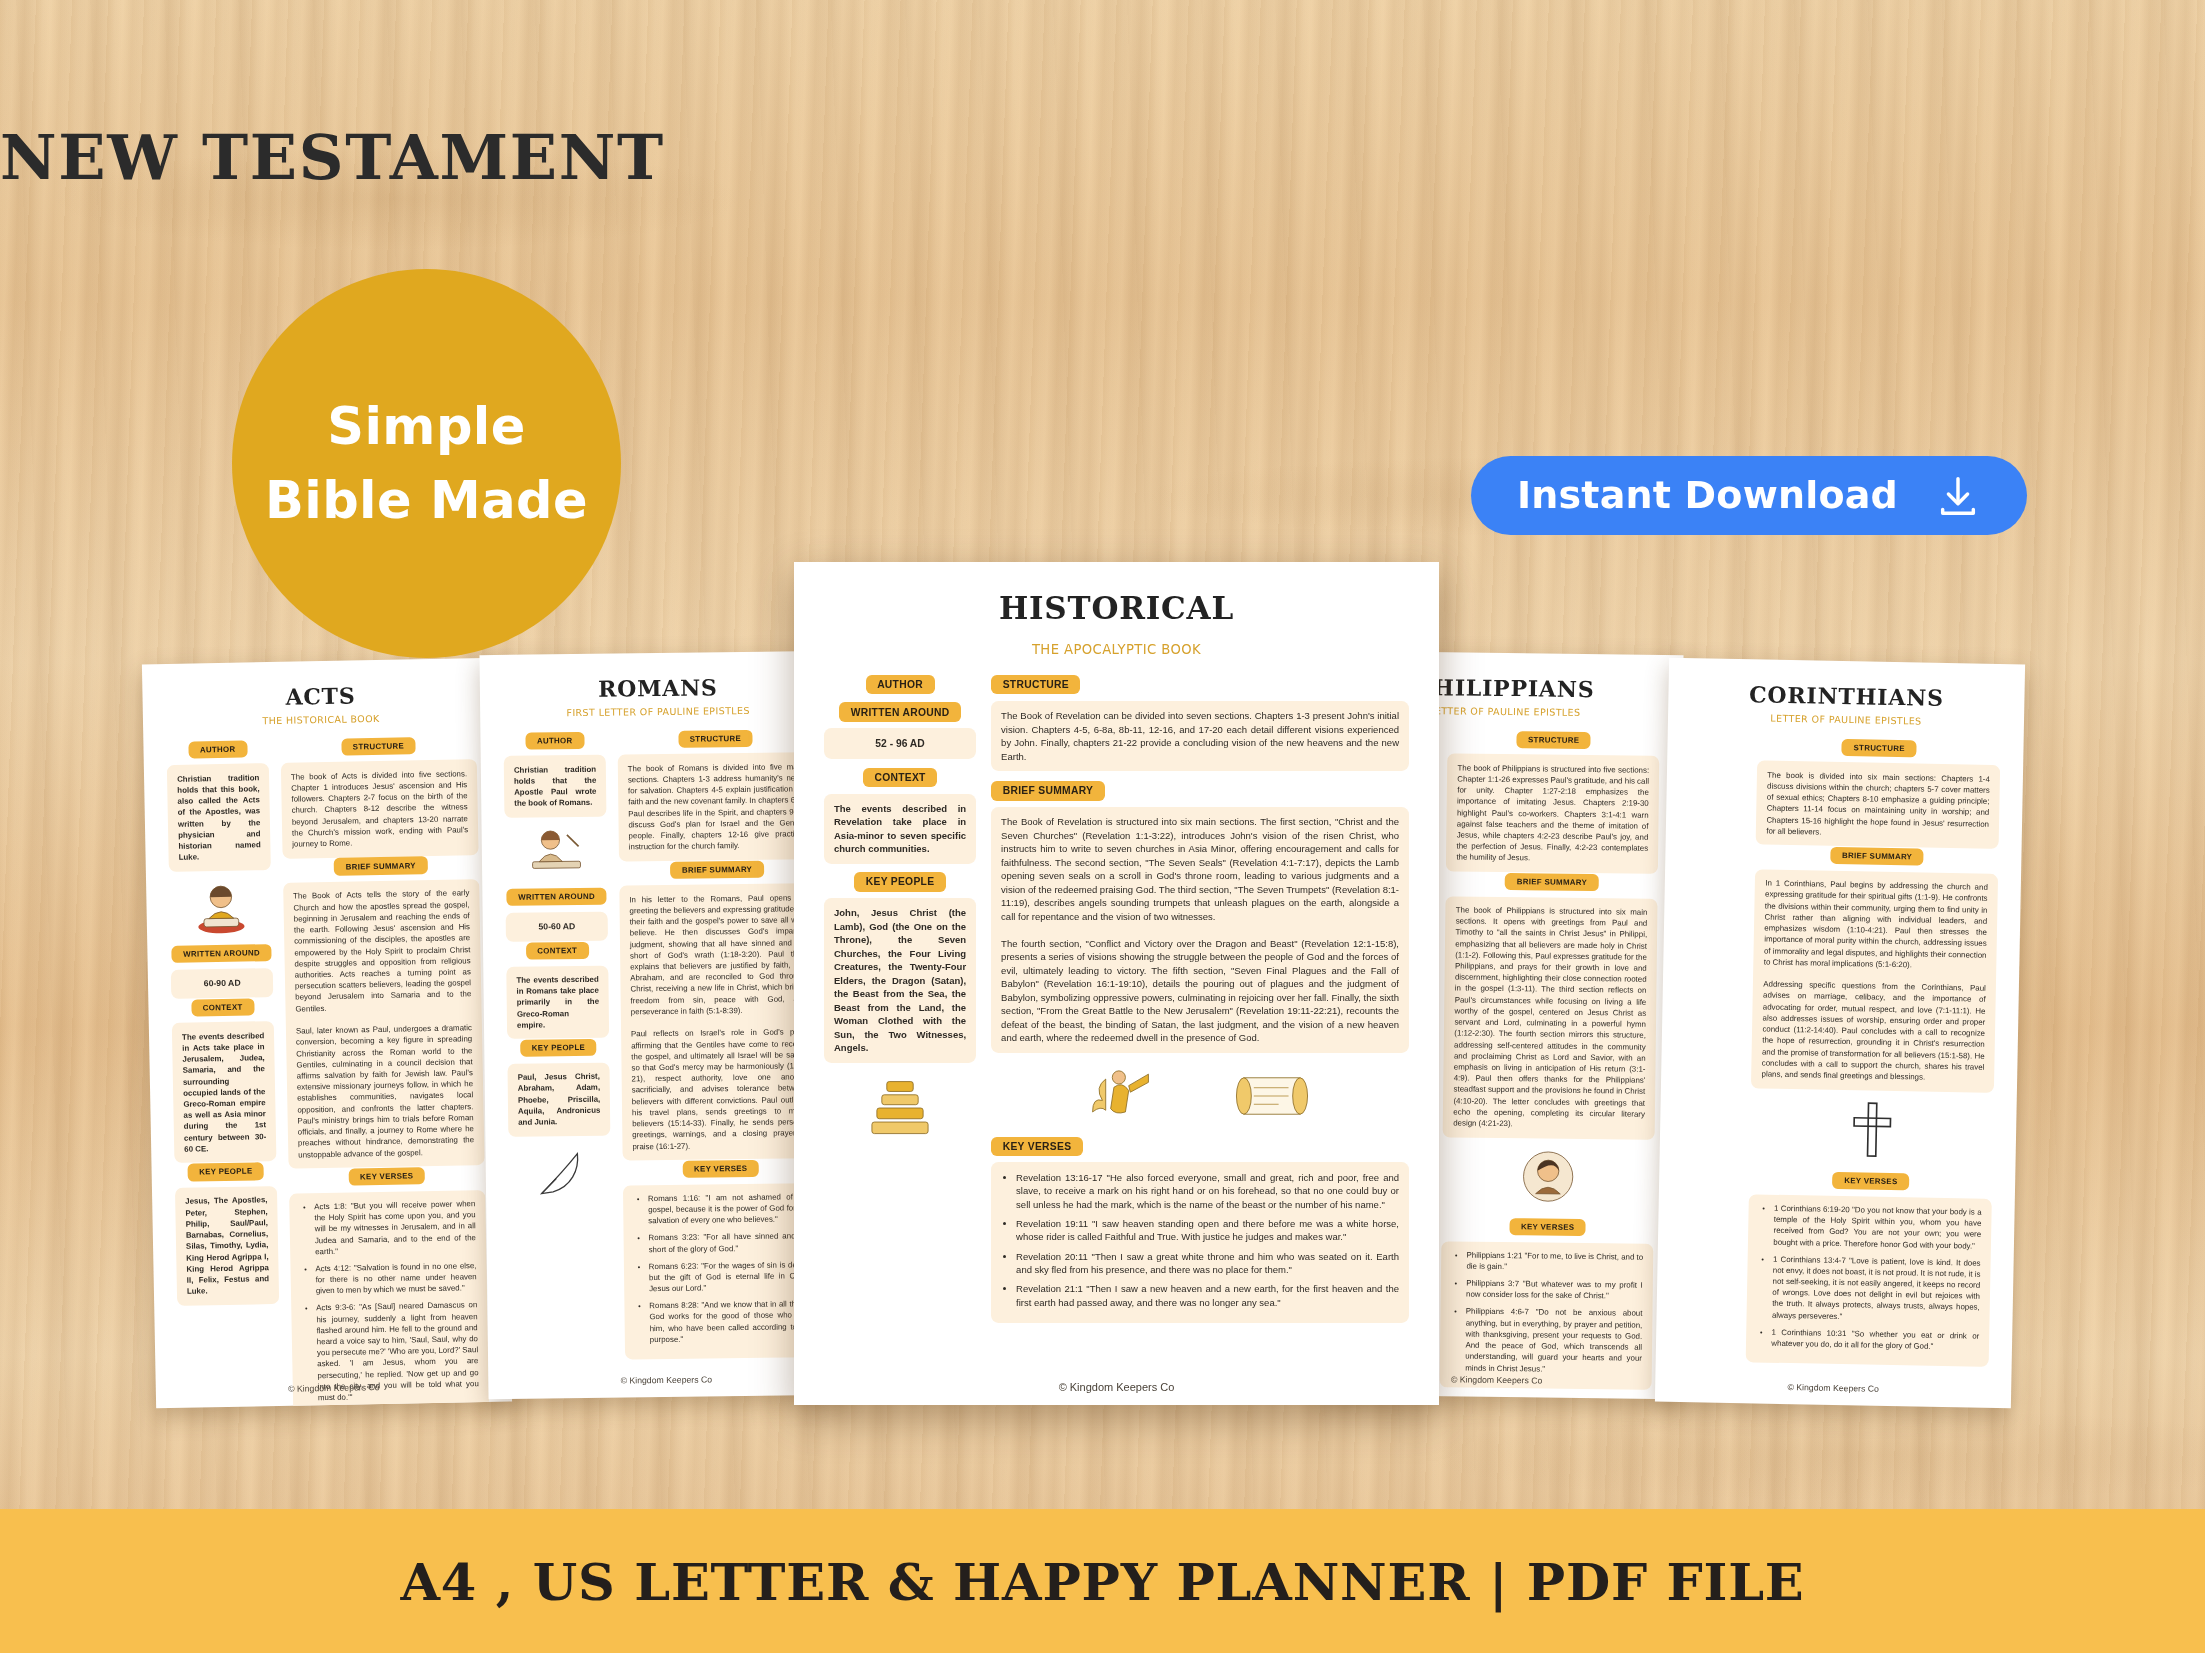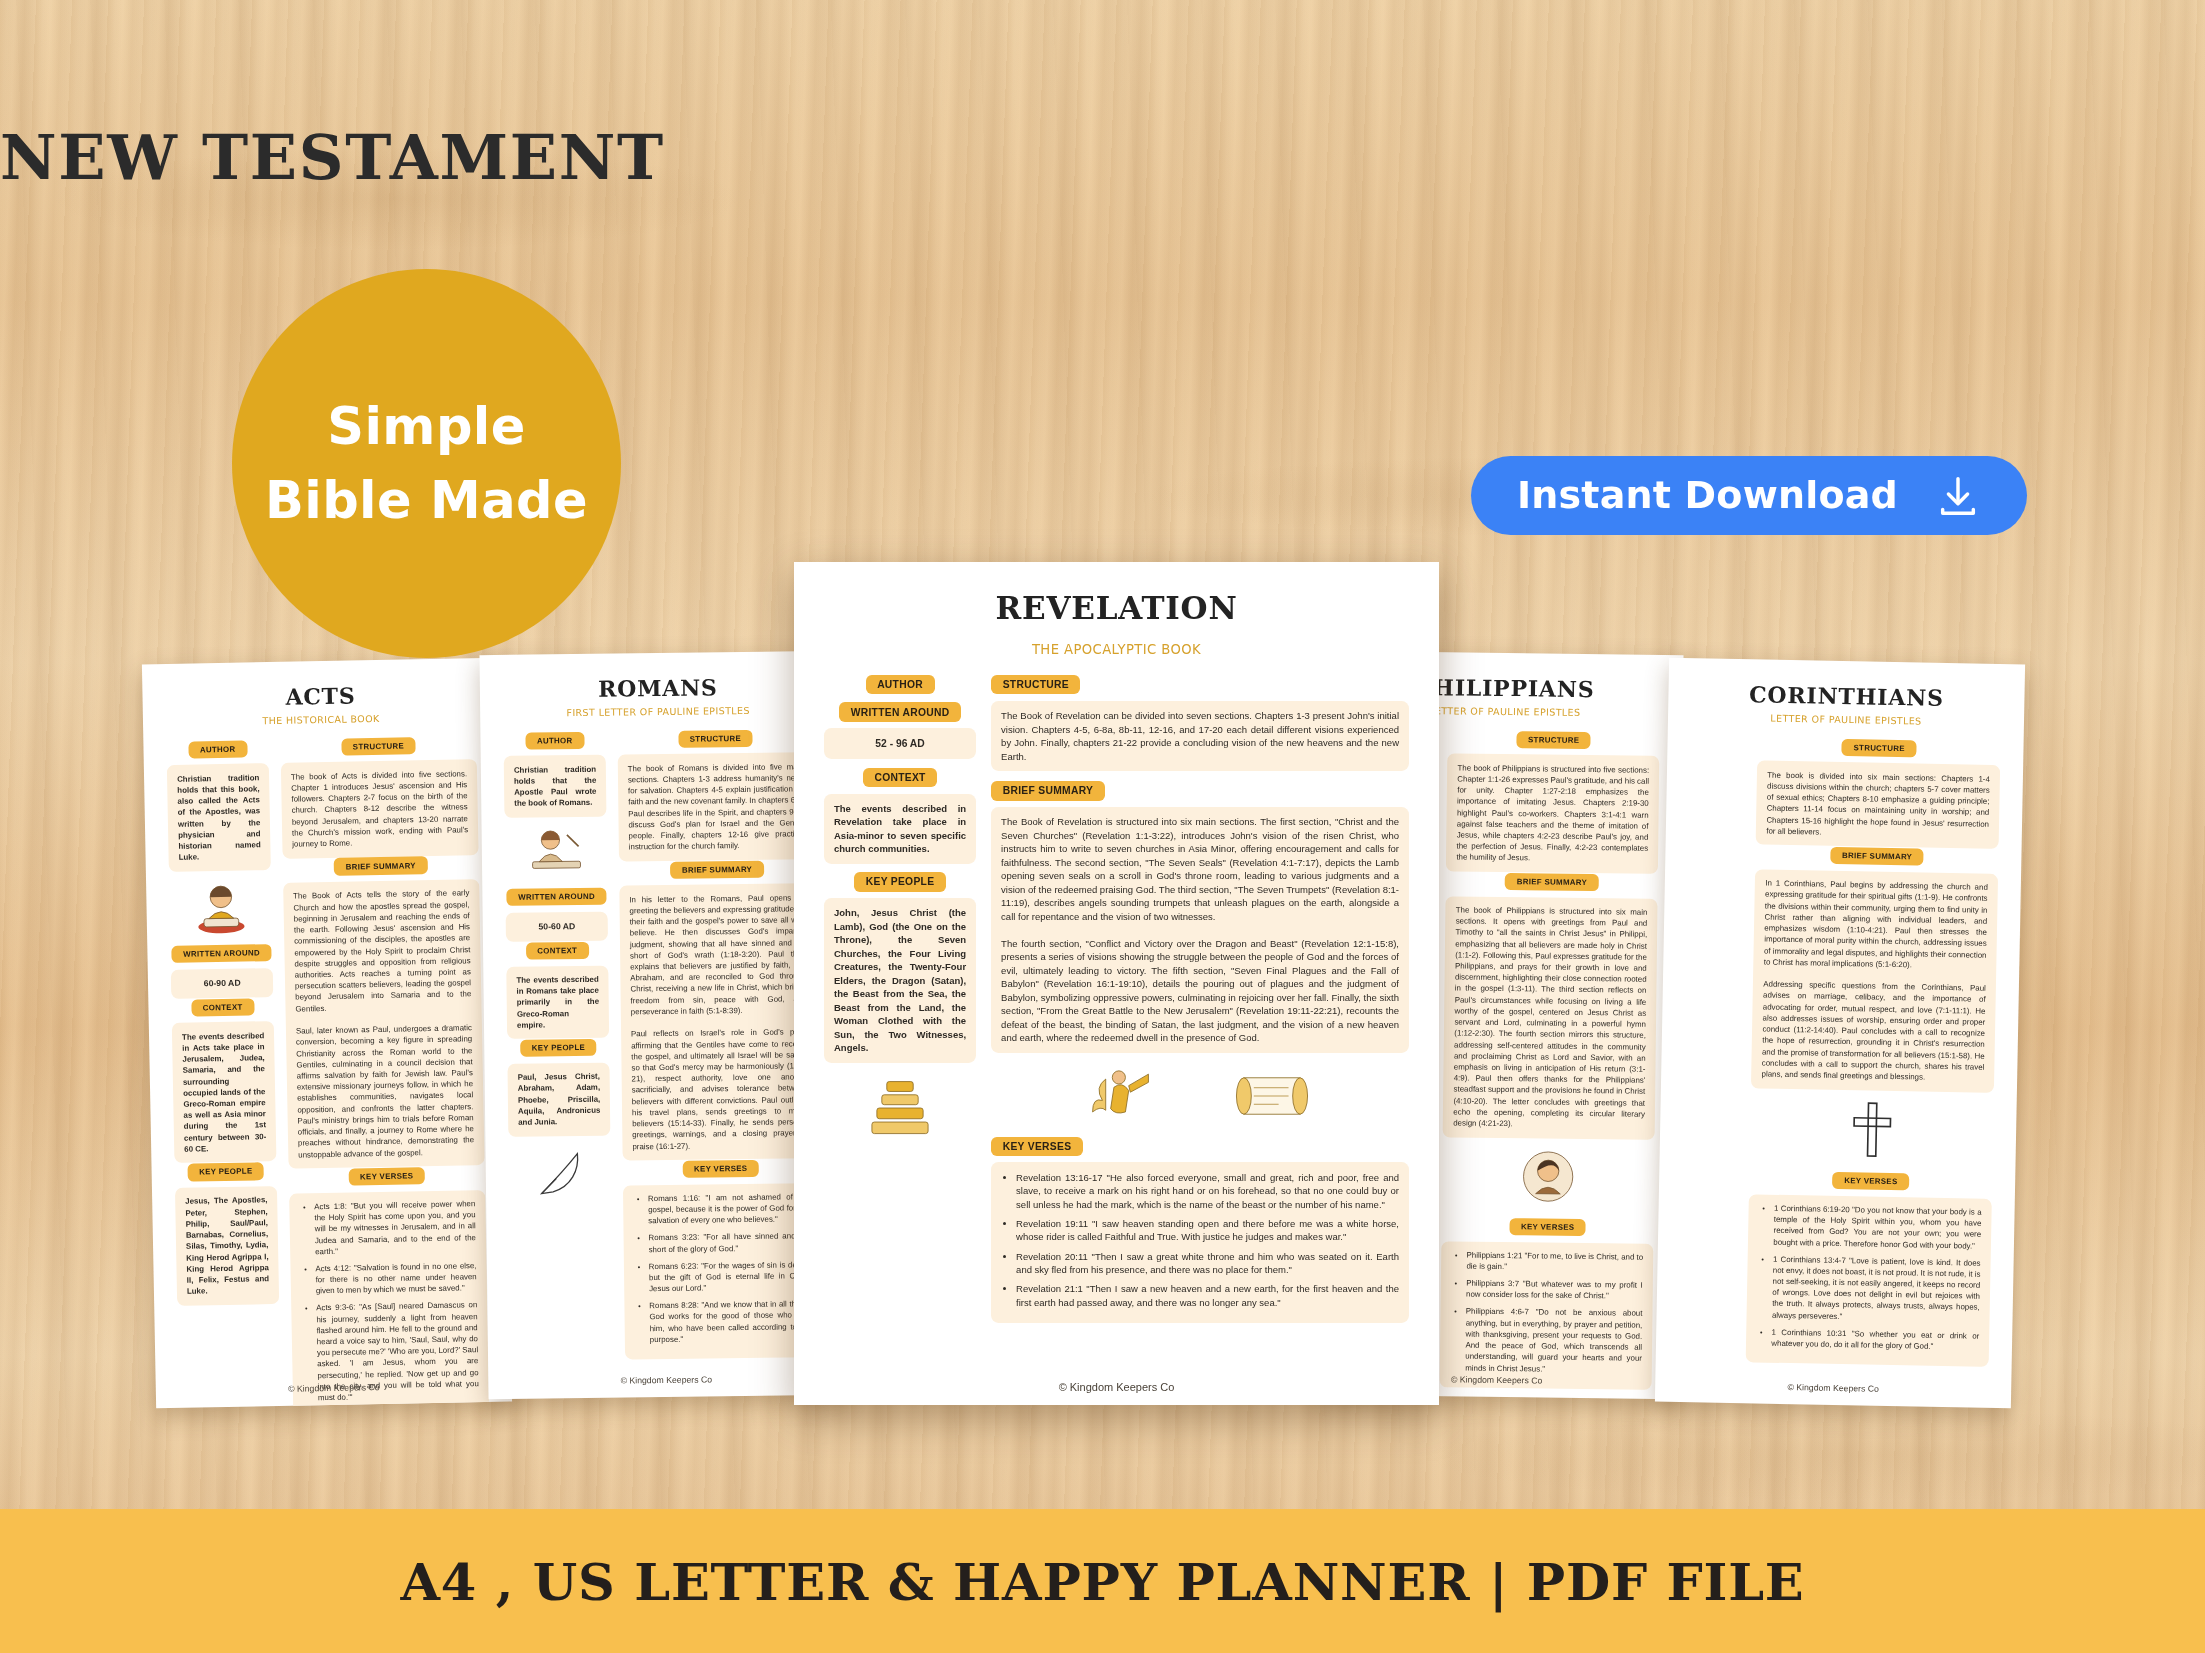--- a/index.html
+++ b/index.html
@@ -337,21 +337,21 @@
             <li>1 Corinthians 10:31 "So whether you eat or drink or whatever you do, do it all for the glory of God."</li>
           </ul>
         </div>
       </div>
     </div>
     <div class="copyright fs10">© Kingdom Keepers Co</div>
   </div>
 
   <div class="sheet" id="sheet-revelation">
     <div class="sheet-head">
-      <div class="sheet-title" style="font-size:31px">REVELATION</div>
+      <div class="sheet-title" style="font-size:31px">HISTORICAL</div>
       <div class="sheet-sub fs16">THE APOCALYPTIC BOOK</div>
     </div>
     <div class="cols" style="gap:15px; margin-top:18px;">
       <div class="col-l" style="width:26%">
         <div class="tag-wrap"><span class="tag fs12">AUTHOR</span></div>
         <div class="tag-wrap" style="margin-top:8.3px"><span class="tag fs12">WRITTEN AROUND</span></div>
         <div class="panel center fs12">52 - 96 AD</div>
         <div class="tag-wrap" style="margin-top:8.3px"><span class="tag fs12">CONTEXT</span></div>
         <div class="panel bold fs11">The events described in Revelation take place in Asia-minor to seven specific church communities.</div>
         <div class="tag-wrap" style="margin-top:8.3px"><span class="tag fs12">KEY PEOPLE</span></div>

